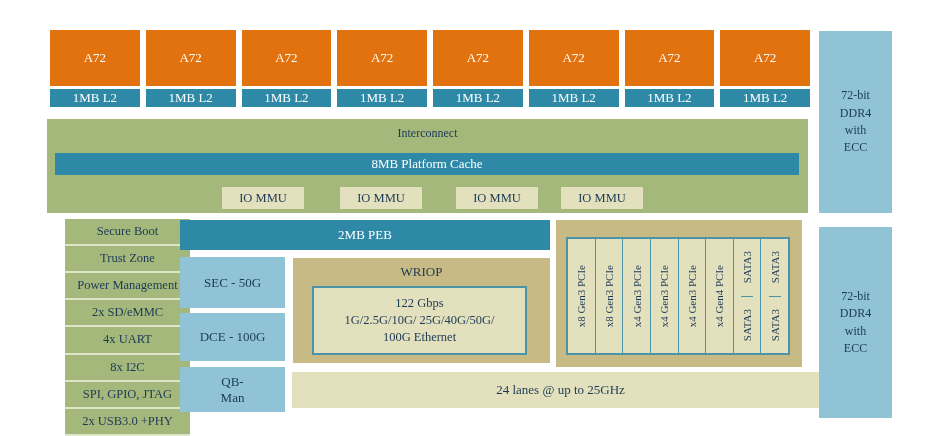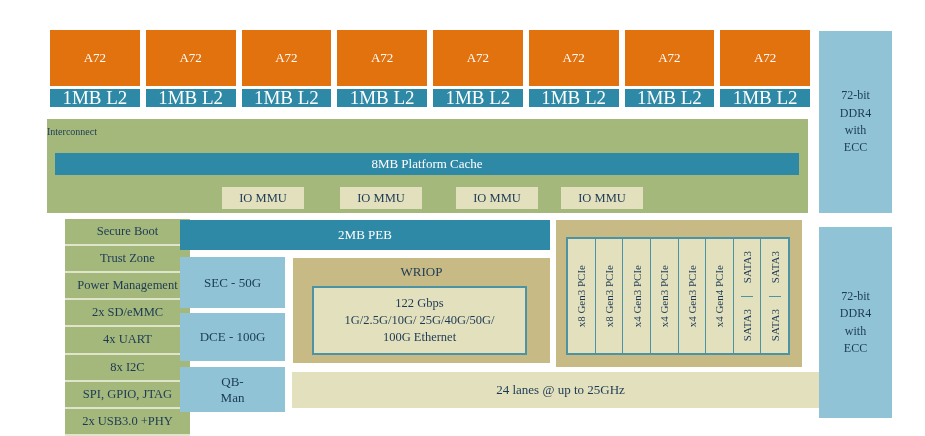--- a/index.html
+++ b/index.html
@@ -13,24 +13,24 @@
     font-family:"Liberation Serif","DejaVu Serif",serif; color:var(--navy);
     overflow:hidden;
   }
   .abs{position:absolute;}
   
   .cores-row{left:50px; top:30px; width:760px; display:flex; gap:6px;}
   .core-col{flex:1; display:flex; flex-direction:column;text-align:right;}
   .core{height:56px; background:var(--orange); color:#fff; display:flex;
         align-items:center; justify-content:center; font-size:13px;}
   .l2{height:18px; margin-top:3px; background:var(--teal); color:#fff;
-      display:flex; align-items:center; justify-content:center; font-size:19px;}
+      display:flex; align-items:center; justify-content:center; font-size:13px;}
   
   .interconnect{left:47px; top:119px; width:761px; height:94px; background:var(--green);}
-  .ic-label{position:absolute; top:7px; left:0; width:100%; text-align:left; font-size:10px;}
+  .ic-label{position:absolute; top:7px; left:0; width:100%; text-align:center; font-size:12px;}
   .cache-bar{position:absolute; left:8px; top:34px; width:744px; height:22px;
              background:var(--teal); color:#fff; display:flex; align-items:center;
              justify-content:center; font-size:13px;}
   .iommu{position:absolute; top:68px; height:22px; width:82px; background:var(--cream);
          display:flex; align-items:center; justify-content:center; font-size:12.5px;}
   
   .left-panel{left:65px; top:219px; width:125px; height:242px; display:flex;
               flex-direction:column;}
   .lp-row{flex:1; background:var(--green); display:flex; align-items:center;
           justify-content:center; font-size:12.5px; white-space:nowrap;}

